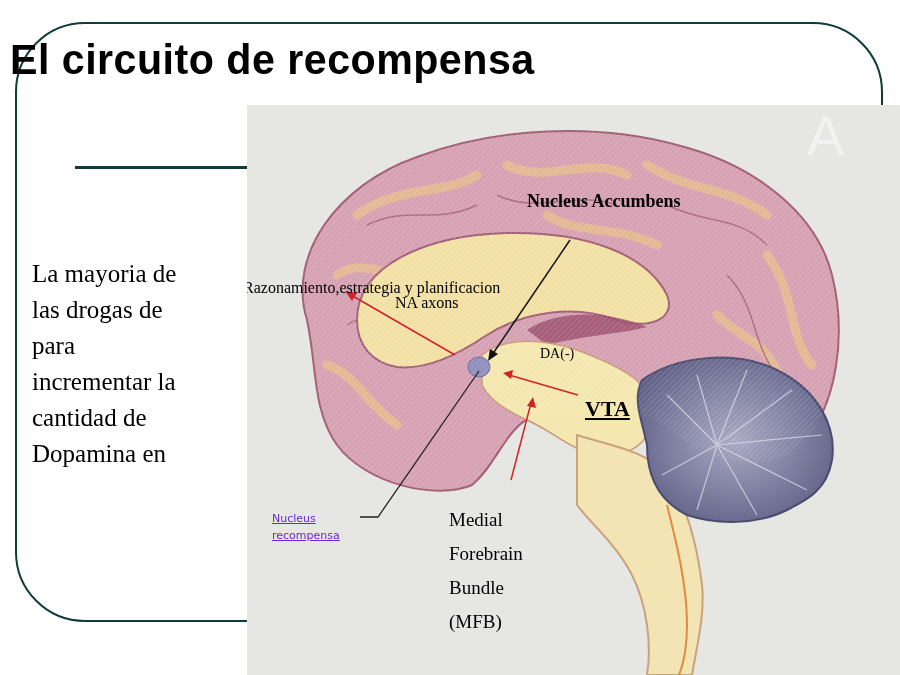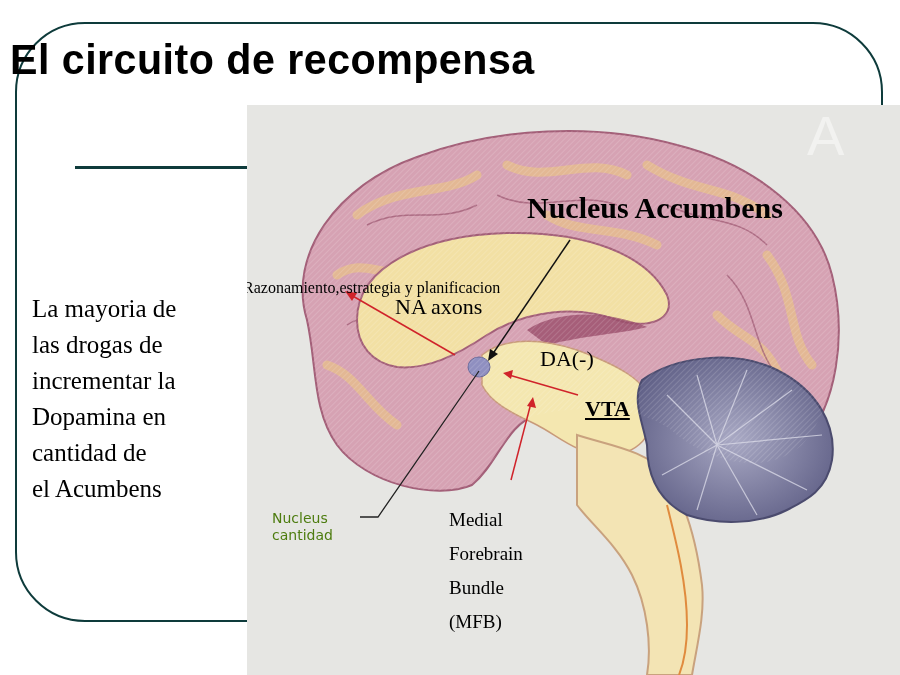--- a/index.html
+++ b/index.html
@@ -4,43 +4,43 @@
   <style>
     html, body { margin: 0; padding: 0; }
     body { width: 900px; height: 675px; position: relative; overflow: hidden; background: #ffffff; }
     .frame { position: absolute; left: 15px; top: 22px; width: 868px; height: 600px;
       border: 2px solid #0e3b3b; border-radius: 70px; box-sizing: border-box; }
     .title { position: absolute; left: 10px; top: 36px; font-family: "Liberation Sans", sans-serif;
       font-weight: bold; font-size: 42px; color: #000; letter-spacing: 0.5px; white-space: nowrap;
       transform: scaleX(0.98); transform-origin: left; }
     .rule { position: absolute; left: 75px; top: 166px; width: 175px; height: 3px; background: #0e3b3b; }
     .body-text { position: absolute; left: 32px; top: 256px; width: 200px;
-      font-family: "Liberation Serif", serif; font-size: 25px; line-height: 36px; color: #000; margin-top: 35px; }
+      font-family: "Liberation Serif", serif; font-size: 25px; line-height: 36px; color: #000; }
     .body-text span { display: block; white-space: nowrap; }
     .figure { position: absolute; left: 247px; top: 105px; width: 653px; height: 570px; background: #e6e6e3; overflow: hidden; }
     .figure svg { position: absolute; left: 0; top: 0; }
     .lbl { position: absolute; font-family: "Liberation Serif", serif; color: #000; white-space: nowrap; }
     .lbl.bold { font-weight: bold; }
-    .lbl.nucleus { font-family: "DejaVu Sans", sans-serif; color: #4d7c0f; font-size: 14px; line-height: 17px; }
+    .lbl.nucleus { font-family: "DejaVu Sans", sans-serif; color: #6d28d9; font-size: 11px; line-height: 17px; text-decoration: underline; }
     .lbl.mfb span { display: block; }
   </style>
 </head>
 <body>
 
 <div class="frame"></div>
 <div class="title">El circuito de recompensa</div>
 <div class="rule"></div>
 
 <div class="body-text">
   <span>La mayoria de</span>
   <span>las drogas de</span>
+  <span>para</span>
   <span>incrementar la</span>
+  <span>cantidad de</span>
   <span>Dopamina en</span>
-  <span>cantidad de</span>
-  <span>el Acumbens</span>
 </div>
 
 <div class="figure">
   <svg width="653" height="570" viewBox="0 0 653 570">
     <defs>
       <pattern id="hatch" width="4" height="4" patternUnits="userSpaceOnUse" patternTransform="rotate(45)">
         <rect width="4" height="4" fill="none"></rect>
         <line x1="0" y1="0" x2="0" y2="4" stroke="#ffffff" stroke-opacity="0.18" stroke-width="1.5"></line>
       </pattern>
       <radialGradient id="cblm" cx="50%" cy="50%" r="60%">
@@ -110,28 +110,28 @@
     </g>
     <g>
       <line x1="264" y1="375" x2="284" y2="298" stroke="#d0232a" stroke-width="1.5"></line>
       <polygon points="286,292 289,303 280,301" fill="#d0232a"></polygon>
     </g>
     <g fill="none" stroke="#222" stroke-width="1.3">
       <polyline points="232,266 131,412 113,412"></polyline>
     </g>
   </svg>
 
-  <div class="lbl bold" style="left:280px; top:86px; font-size:30px;text-align:center;">Nucleus Accumbens</div>
+  <div class="lbl bold" style="left:280px; top:86px; font-size:18px;text-align:center;">Nucleus Accumbens</div>
   <div class="lbl" style="left:-4px; top:174px; font-size:16px;">Razonamiento,estrategia y planificacion</div>
-  <div class="lbl" style="left:148px; top:189px; font-size:22px;">NA axons</div>
-  <div class="lbl" style="left:293px; top:241px; font-size:22px;">DA(-)</div>
+  <div class="lbl" style="left:148px; top:189px; font-size:16px;">NA axons</div>
+  <div class="lbl" style="left:293px; top:241px; font-size:14px;">DA(-)</div>
   <div class="lbl bold" style="left:338px; top:291px; font-size:22px;text-decoration:underline;">VTA</div>
   <div class="lbl nucleus" style="left:25px; top:405px;">
     <div>Nucleus</div>
-    <div>cantidad</div>
+    <div>recompensa</div>
   </div>
   <div class="lbl mfb" style="left:202px; top:398px; font-size:19px; line-height:34px;">
     <span>Medial</span>
     <span>Forebrain</span>
     <span>Bundle</span>
     <span>(MFB)</span>
   </div>
 </div>
 
 </body></html>

